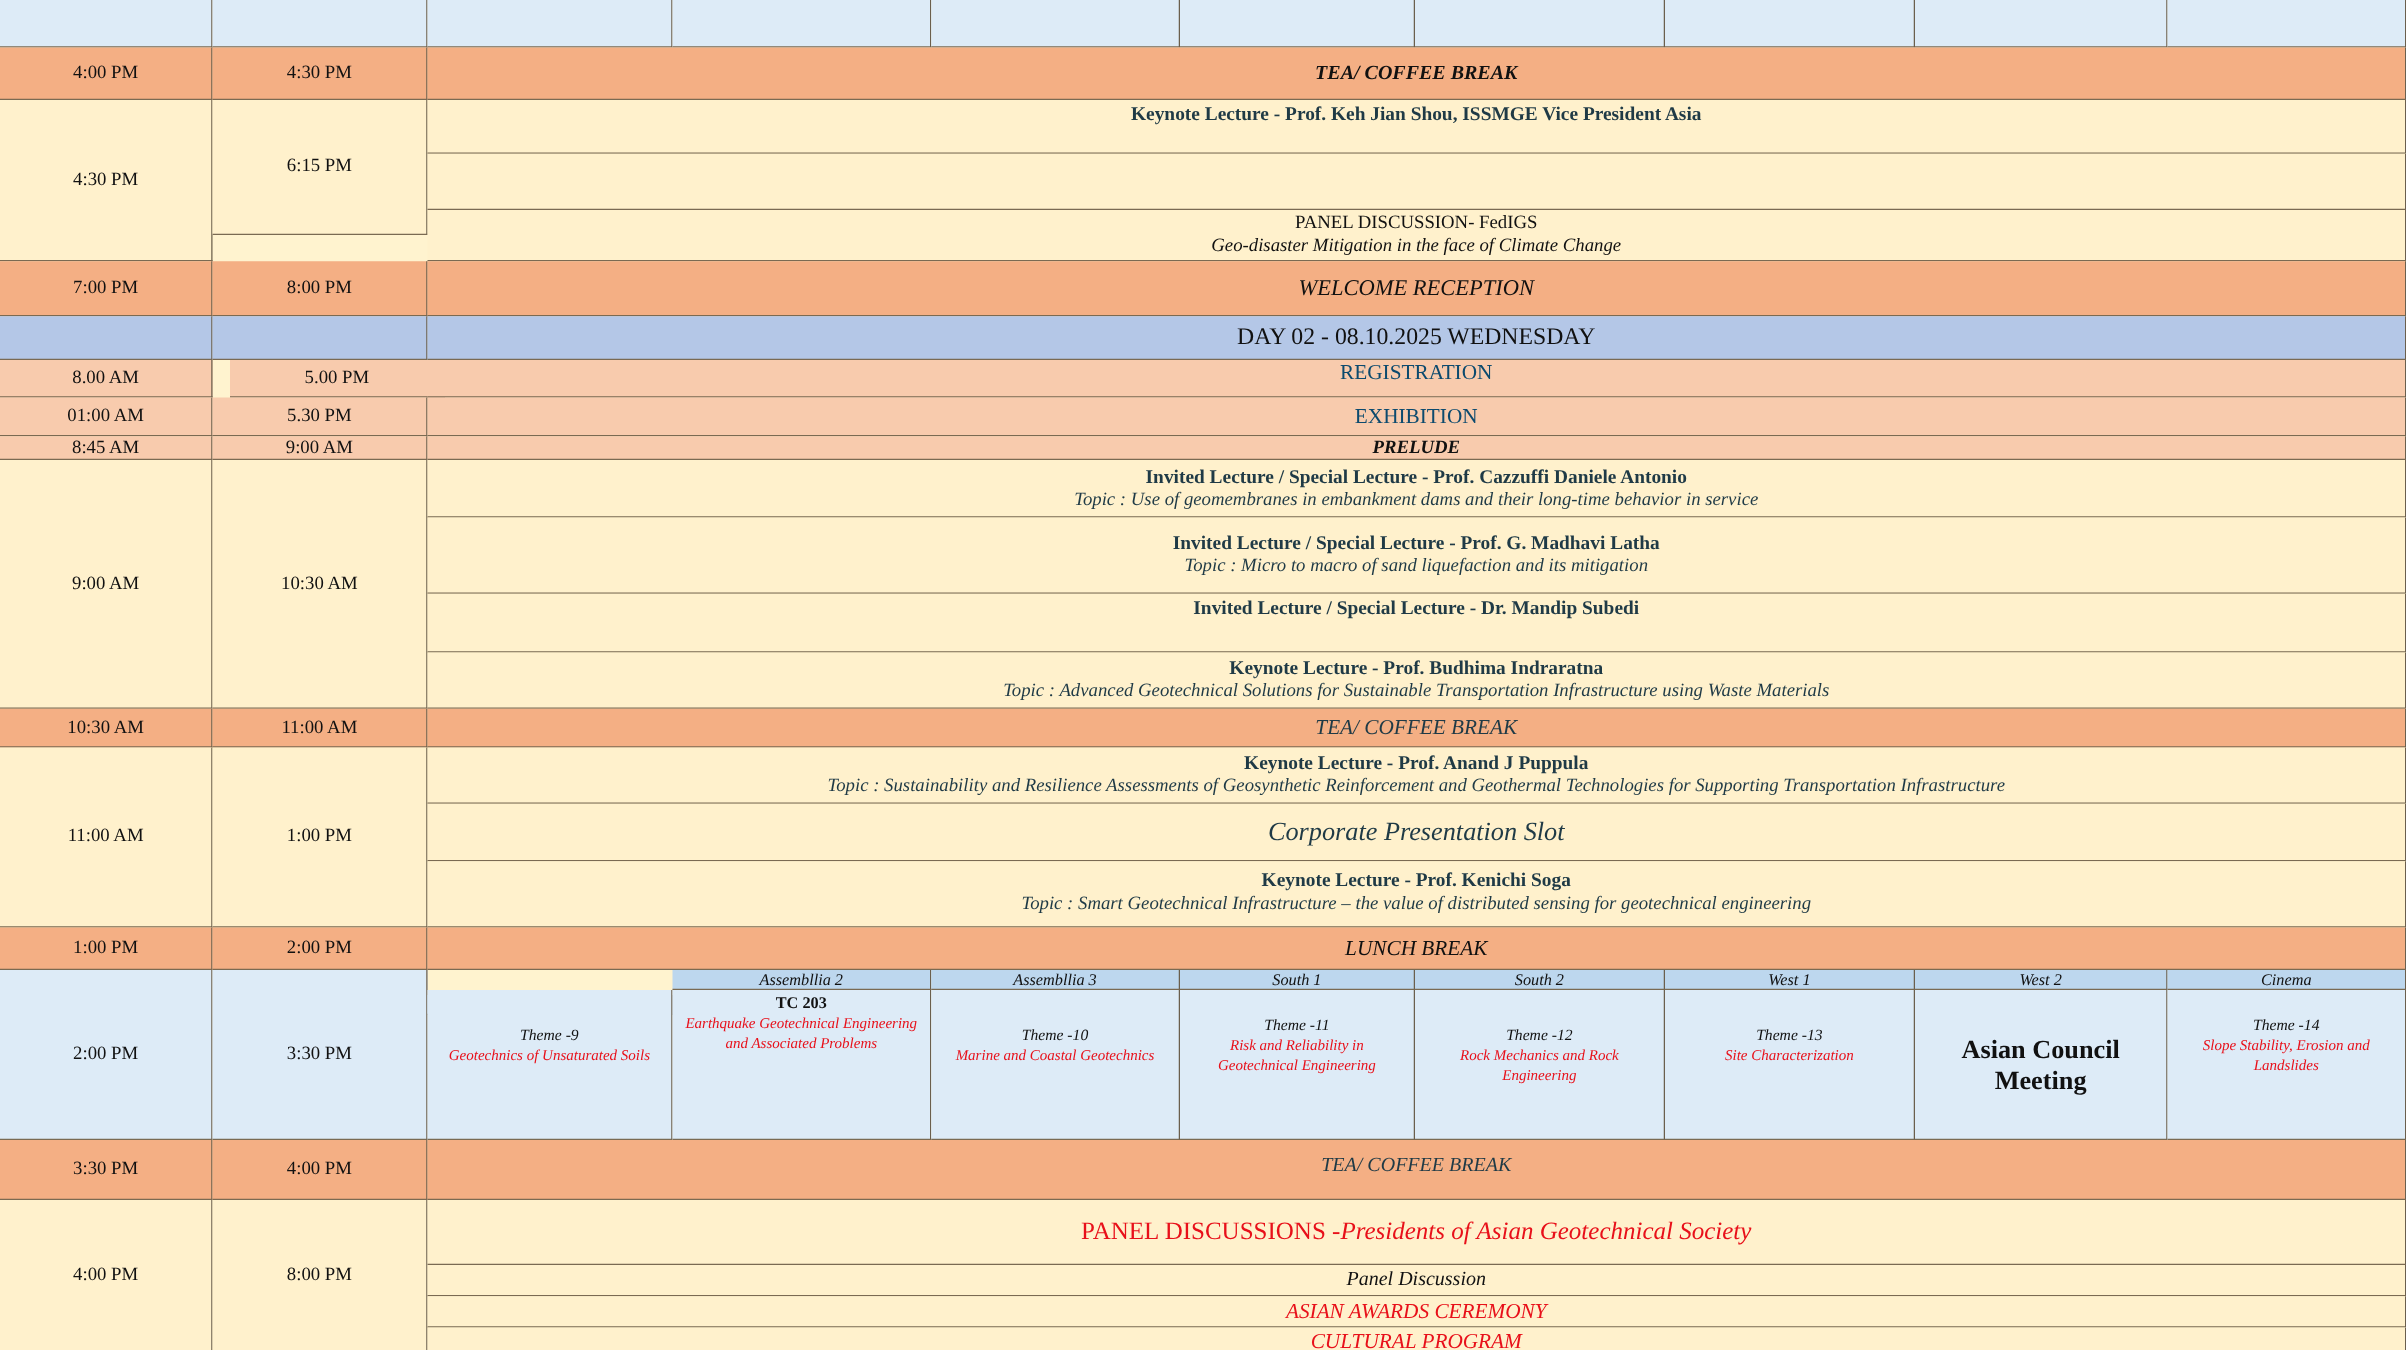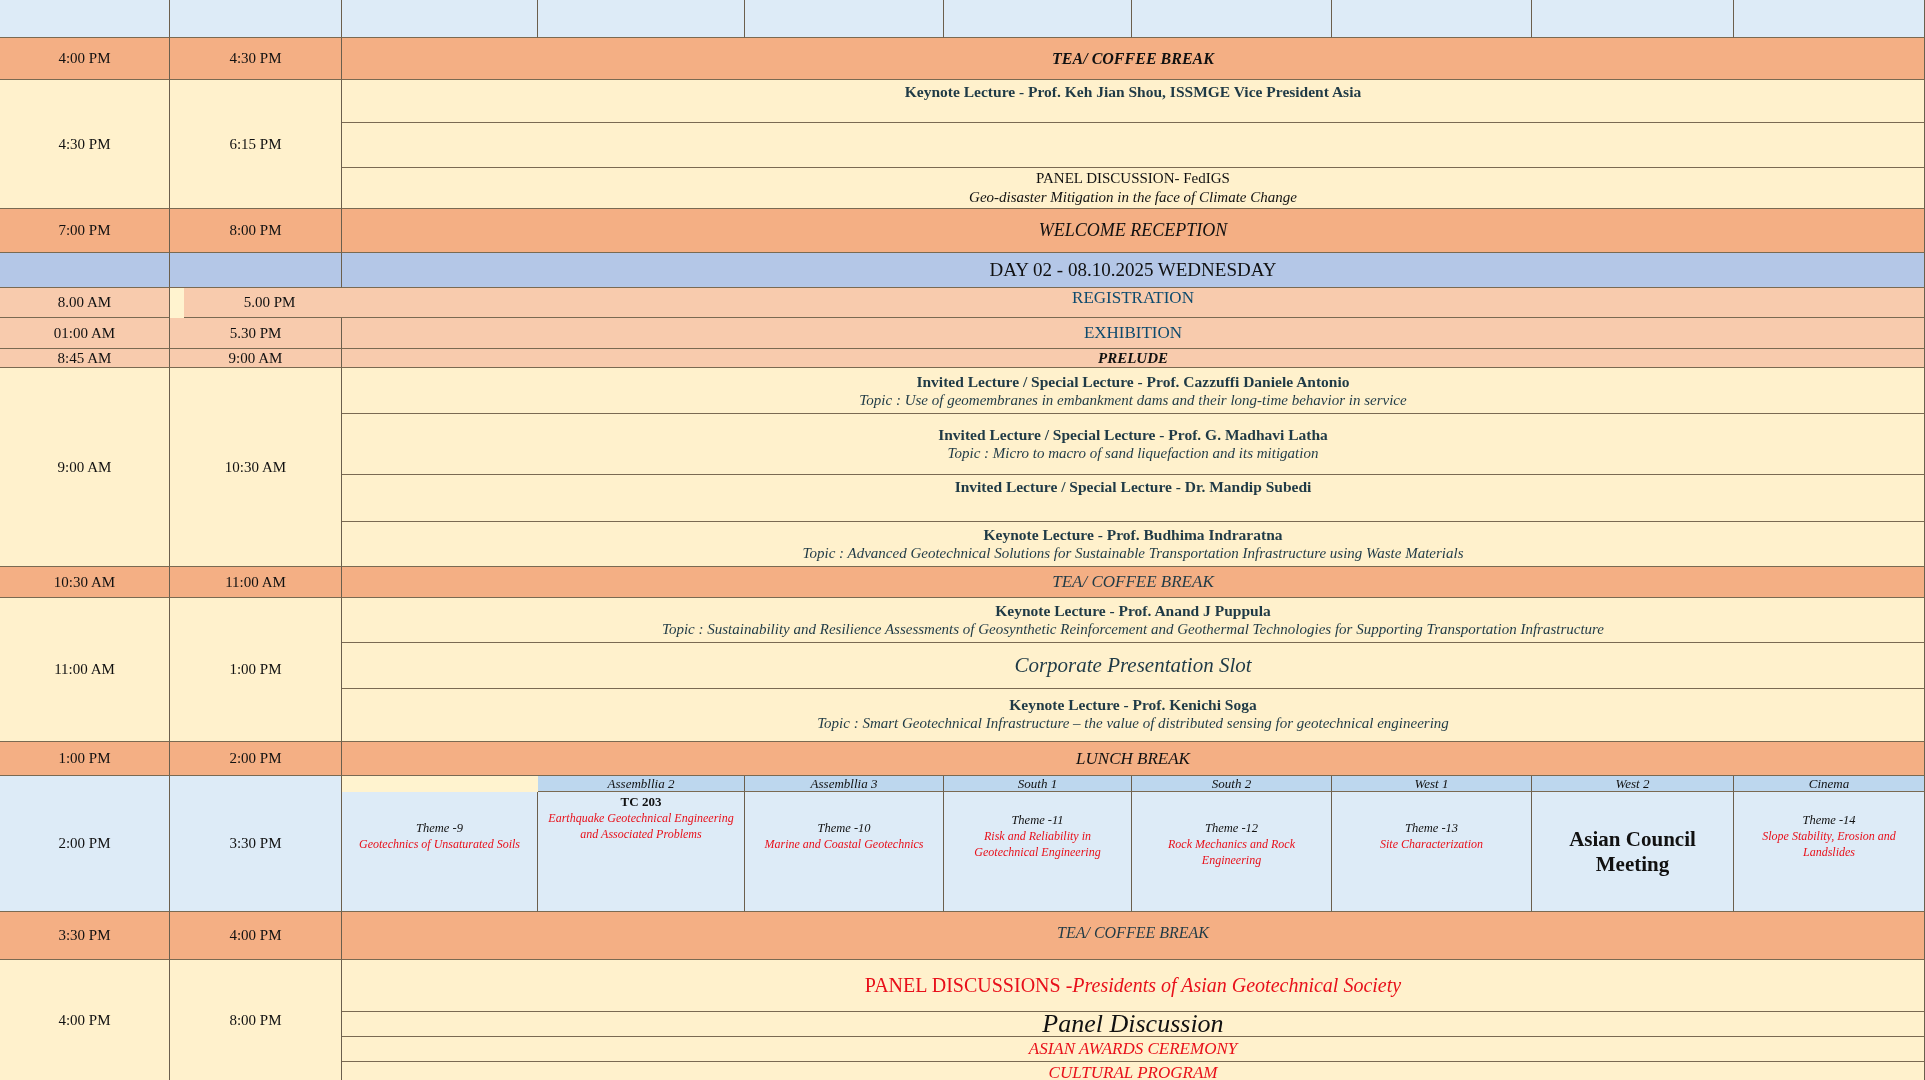--- a/index.html
+++ b/index.html
@@ -34,21 +34,21 @@
 <div class="cell lblue" style="left:1132px;top:0;width:200px;height:38px;"></div>
 <div class="cell lblue" style="left:1332px;top:0;width:200px;height:38px;"></div>
 <div class="cell lblue" style="left:1532px;top:0;width:202px;height:38px;"></div>
 <div class="cell lblue" style="left:1734px;top:0;width:191px;height:38px;"></div>
 
 <div class="cell orange t" style="left:0;top:38px;width:170px;height:42px;">4:00 PM</div>
 <div class="cell orange t" style="left:170px;top:38px;width:172px;height:42px;">4:30 PM</div>
 <div class="cell orange brk" style="left:342px;top:38px;width:1583px;height:42px;">TEA/ COFFEE BREAK</div>
 
 <div class="cell cream t" style="left:0;top:80px;width:170px;height:129px;">4:30 PM</div>
-<div class="cell cream t" style="left:170px;top:80px;width:172px;height:129px;">6:15 PM</div>
+<div class="cell cream t" style="left:170px;top:80px;width:172px;height:108px;">6:15 PM</div>
 <div class="cell cream" style="left:342px;top:80px;width:1583px;height:43px;justify-content:flex-start;padding-top:2px;">
   <span class="lec">Keynote Lecture - Prof. Keh Jian Shou, ISSMGE Vice President Asia</span>
 </div>
 <div class="cell cream" style="left:342px;top:123px;width:1583px;height:45px;">
 </div>
 <div class="cell cream" style="left:342px;top:168px;width:1583px;height:41px;">
   <span style="font-size:15px;color:#111;line-height:19px;">PANEL DISCUSSION- FedIGS</span>
   <span style="font-size:15px;font-style:italic;color:#111;line-height:19px;">Geo-disaster Mitigation in the face of Climate Change</span>
 </div>
 
@@ -159,15 +159,15 @@
 <div class="cell orange t" style="left:0;top:912px;width:170px;height:48px;">3:30 PM</div>
 <div class="cell orange t" style="left:170px;top:912px;width:172px;height:48px;">4:00 PM</div>
 <div class="cell orange brk2" style="left:342px;top:912px;width:1583px;height:48px;justify-content:flex-start;padding-top:12px;">TEA/ COFFEE BREAK</div>
 
 <div class="cell cream t" style="left:0;top:960px;width:170px;height:120px;border-bottom:none;">4:00 PM</div>
 <div class="cell cream t" style="left:170px;top:960px;width:172px;height:120px;border-bottom:none;">8:00 PM</div>
 <div class="cell cream" style="left:342px;top:960px;width:1583px;height:52px;flex-direction:row;">
   <span class="red" style="font-size:20px;">PANEL DISCUSSIONS - </span>
   <span class="red" style="font-size:20px;font-style:italic;white-space:pre;">Presidents of Asian Geotechnical Society</span>
 </div>
-<div class="cell cream" style="left:342px;top:1012px;width:1583px;height:25px;font-style:italic;font-size:26px;color:#111;">Panel Discussion</div>
+<div class="cell cream" style="left:342px;top:1012px;width:1583px;height:25px;font-style:italic;font-size:16px;color:#111;">Panel Discussion</div>
 <div class="cell cream" style="left:342px;top:1037px;width:1583px;height:25px;font-style:italic;font-size:17px;color:#e8101a;">ASIAN AWARDS CEREMONY</div>
 <div class="cell cream" style="left:342px;top:1062px;width:1583px;height:25px;font-style:italic;font-size:17px;color:#e8101a;justify-content:flex-start;padding-top:1px;border-bottom:none;">CULTURAL PROGRAM</div>
 
 </body></html>

